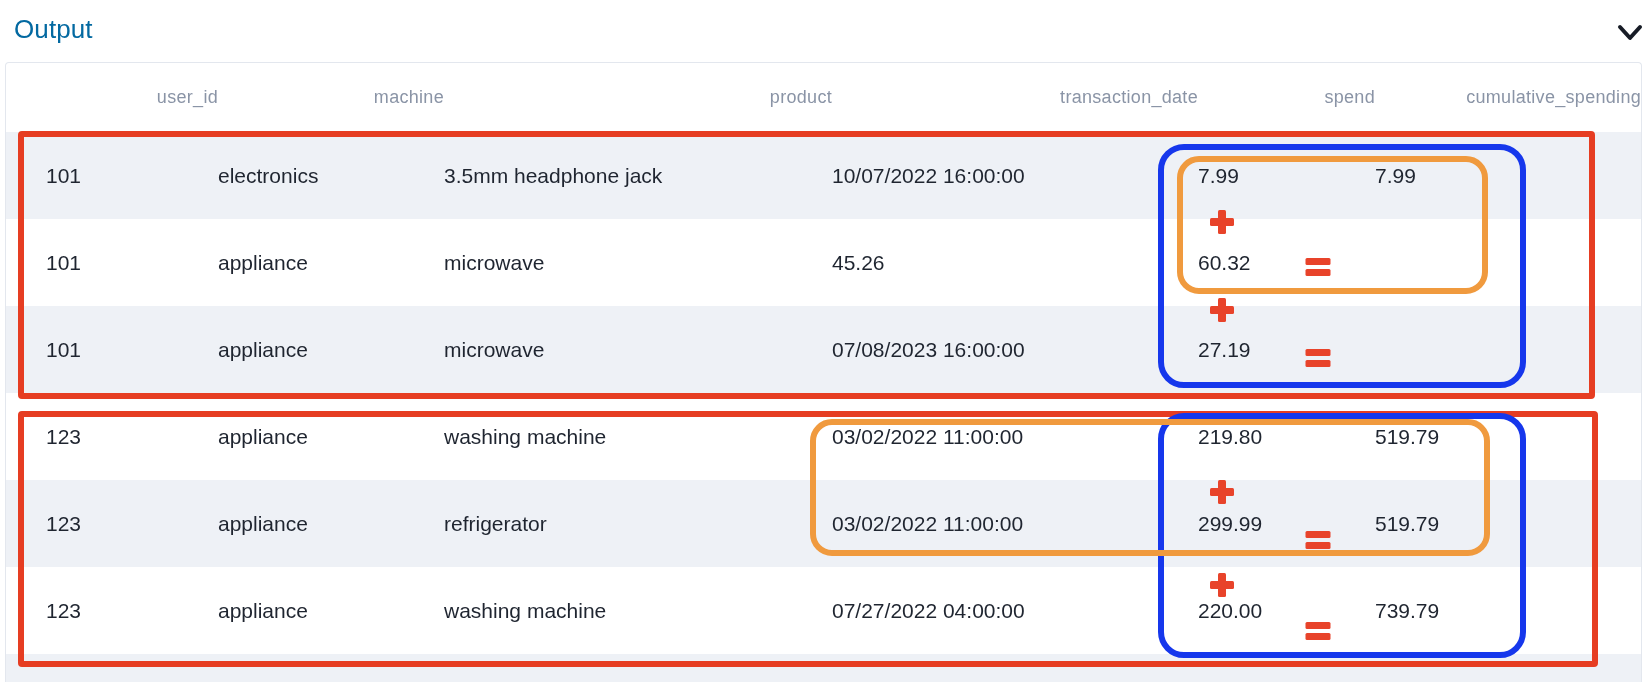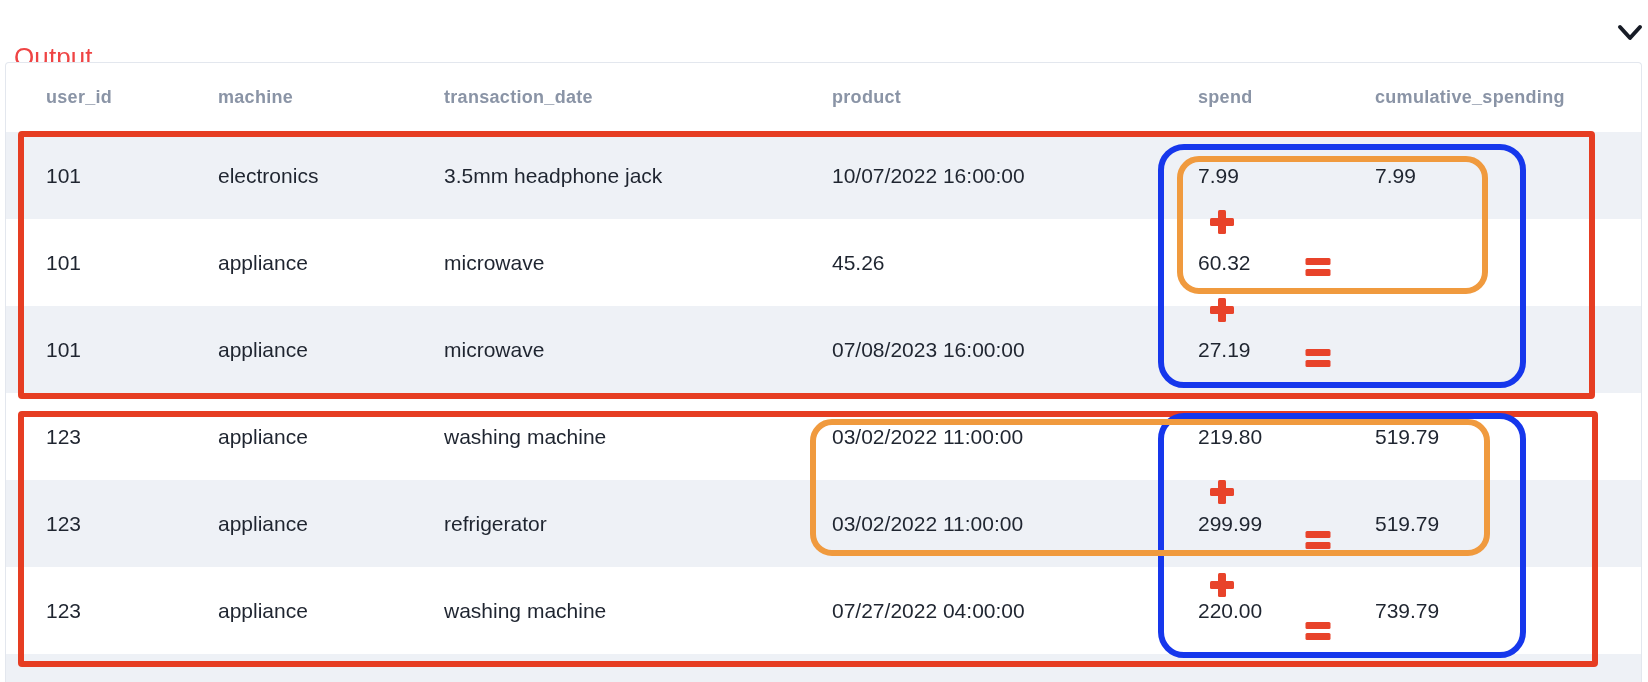--- a/index.html
+++ b/index.html
@@ -5,35 +5,35 @@
   html,body { margin:0; padding:0; }
   body {
     width:1648px; height:682px; position:relative; overflow:hidden;
     background:#ffffff; font-family:"Liberation Sans", sans-serif;
     -webkit-font-smoothing:antialiased;
   }
   
   .titlebar { position:absolute; left:0; top:0; width:100%; height:62px; background:#ffffff; }
   .title {
     position:absolute; left:14px; top:14px; font-size:26px; font-weight:500;
-    color:#ef4444; letter-spacing:0.1px;margin-top:28px;
+    color:#0369a1; letter-spacing:0.1px;
   }
   .chevron { position:absolute; left:1616px; top:20px; width:28px; height:26px; cursor:pointer; }
   
   .card {
     position:absolute; left:5px; top:62px; width:1637px; height:624px;
     background:#ffffff; border:1px solid #e3e7ee; border-bottom:none;
     border-radius:4px 4px 0 0; box-sizing:border-box; overflow:hidden;
   }
   .thead, .trow {
     display:grid;
     grid-template-columns:172px 226px 388px 366px 177px 1fr;
     padding-left:40px; align-items:center; box-sizing:border-box;
   }
-  .thead { height:69px; font-size:18px; font-weight:700; color:#8a94a6; letter-spacing:0.3px; }
+  .thead { height:69px; font-size:18px; font-weight:400; color:#8a94a6; letter-spacing:0.3px;text-align:right; }
   .trow  { height:87px; font-size:21px; color:#1f2530; }
   .trow.stripe { background:#eef1f6; }
   .cell { white-space:nowrap; overflow:hidden; }
   
   .overlay { position:absolute; left:0; top:0; width:1648px; height:682px; pointer-events:none; }
   .ann-rect { position:absolute; box-sizing:border-box; background:transparent; }
   .op { position:absolute; transform:translate(-50%,-50%); }
   .op-plus { width:24px; height:24px; }
   .op-plus::before { content:""; position:absolute; left:0; top:8px; width:24px; height:8px; background:currentColor; border-radius:1.5px; }
   .op-plus::after  { content:""; position:absolute; left:8px; top:0; width:8px; height:24px; background:currentColor; border-radius:1.5px; }
@@ -48,22 +48,22 @@
   <div class="title">Output</div>
   <svg class="chevron" viewBox="0 0 28 26">
     <polyline points="4,7 14,18 24,7" fill="none" stroke="#171c26" stroke-width="4" stroke-linecap="round" stroke-linejoin="round"></polyline>
   </svg>
 </div>
 
 <div class="card">
   <div class="thead" id="thead">
       <div class="cell">user_id</div>
       <div class="cell">machine</div>
+      <div class="cell">product</div>
       <div class="cell">transaction_date</div>
-      <div class="cell">product</div>
       <div class="cell">spend</div>
       <div class="cell">cumulative_spending</div>
     </div>
   <div id="tbody">
       <div class="trow stripe">
         <div class="cell">101</div>
         <div class="cell">electronics</div>
         <div class="cell">3.5mm headphone jack</div>
         <div class="cell">10/07/2022 16:00:00</div>
         <div class="cell">7.99</div>

